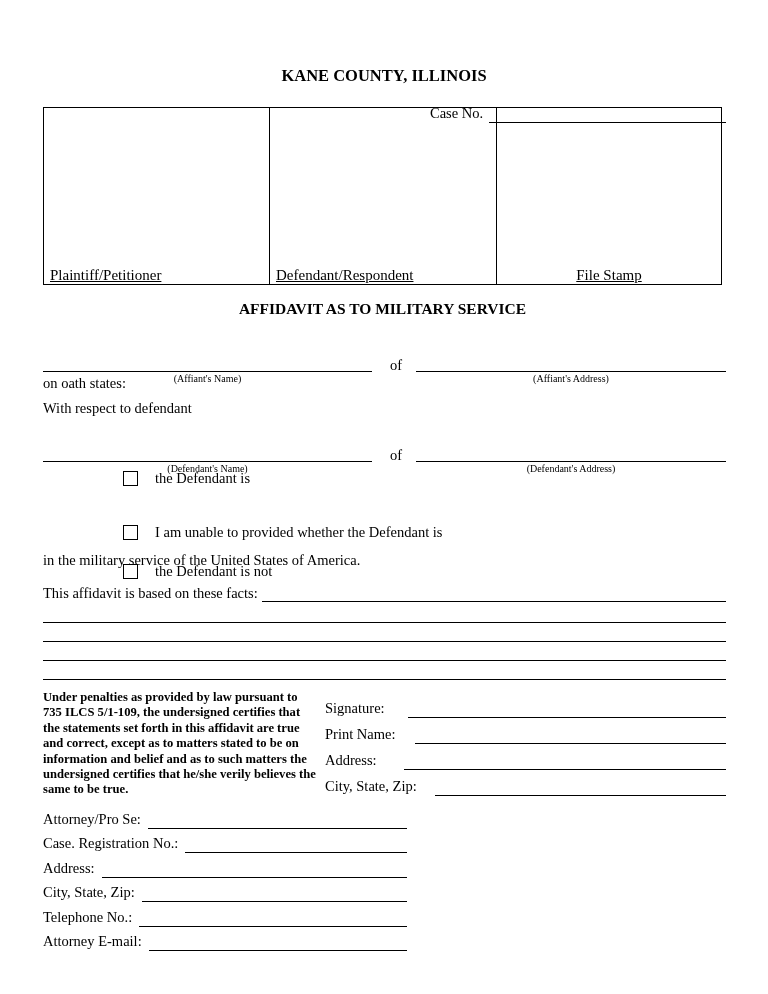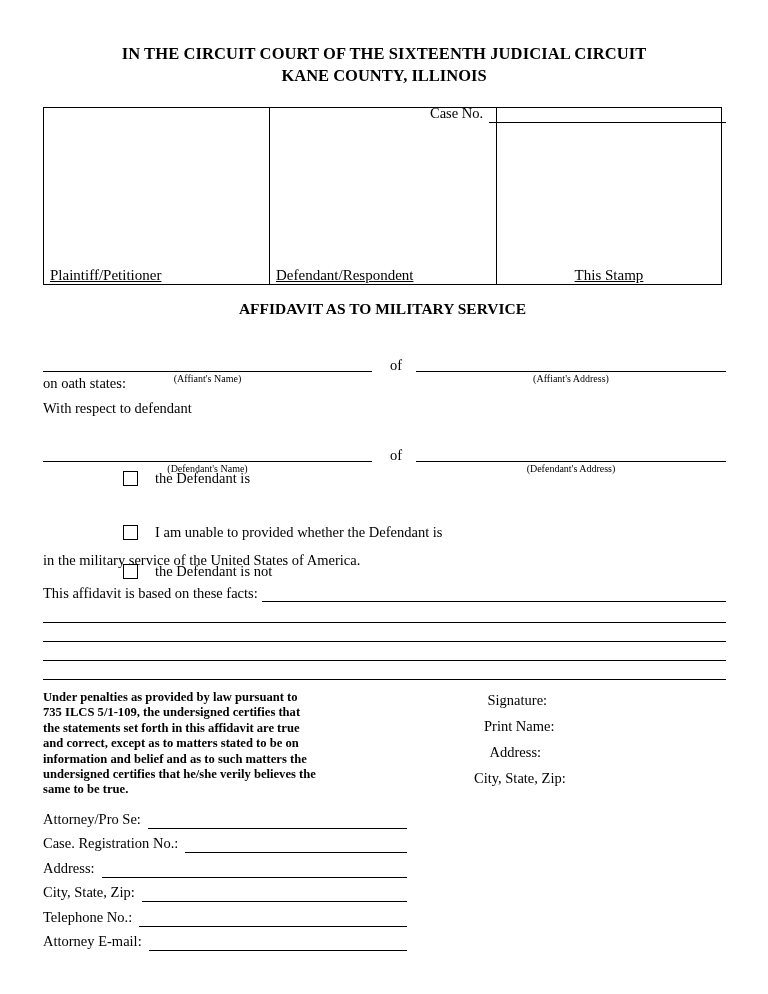--- a/index.html
+++ b/index.html
@@ -225,23 +225,22 @@
 
   
   .sigblock {
     position: absolute;
     left: 325px;
     top: 692px;
     width: 401px;
   }
   .sigrow {
     display: flex;
-    align-items: center;
+    align-items: flex-end;
     height: 26px;
-    flex-direction: column;
   }
   .sigrow .lbl {
     font-size: 14.5px;
     white-space: nowrap;
     padding-bottom: 1px;
   }
   .sigrow .rule {
     flex: 1 1 auto;
     border-bottom: 1.6px solid #000;
     margin-left: 7px;
@@ -275,37 +274,36 @@
     border-bottom: 1.6px solid #000;
     margin-left: 7px;
     height: 15px;
   }
 </style>
 </head>
 <body>
 
 <div class="page">
 
-  <div class="court-title">IN THE CIRCUIT COURT OF THE SIXTEENTH JUDICIAL CIRCUIT</div>
   <div class="court-title-2">KANE COUNTY, ILLINOIS</div>
 
   <div class="caseno-wrap">
     <span class="caseno-label">Case No.</span>
     <span class="caseno-rule"></span>
   </div>
 
   <div class="caption-box">
     <div class="cap-cell c1">
       <span class="cap-label left">Plaintiff/Petitioner</span>
     </div>
     <div class="cap-cell c2">
       <span class="cap-label left">Defendant/Respondent</span>
     </div>
     <div class="cap-cell c3">
-      <span class="cap-label center">This Stamp</span>
+      <span class="cap-label center">File Stamp</span>
     </div>
   </div>
 
   <div class="doc-title">AFFIDAVIT AS TO MILITARY SERVICE</div>
 
   <div class="fillrow" style="top:334px;">
     <span class="seg-left"></span>
     <span class="of">of</span>
     <span class="seg-right"></span>
     <span class="cap-left">(Affiant's Name)</span>

